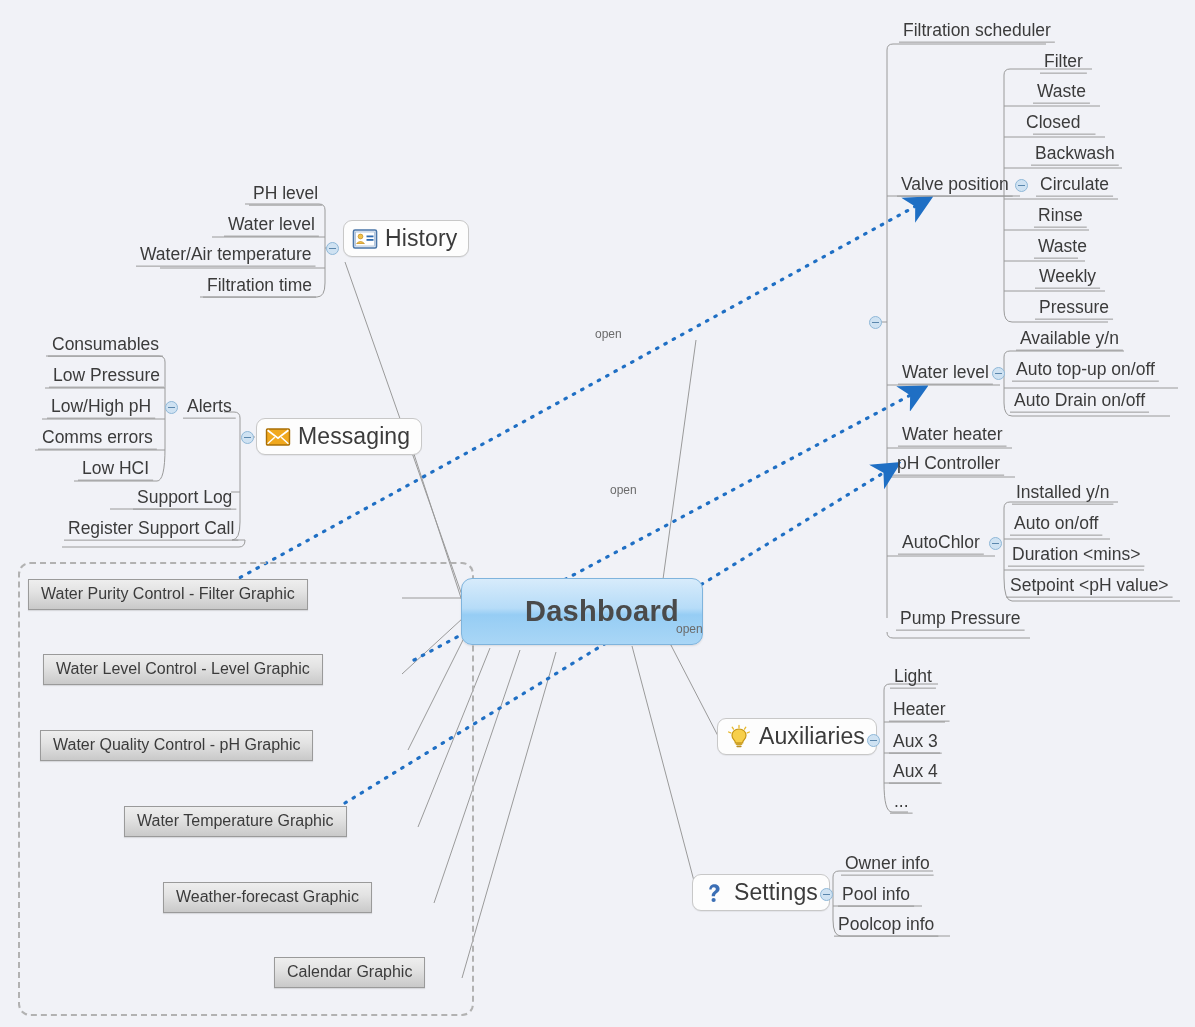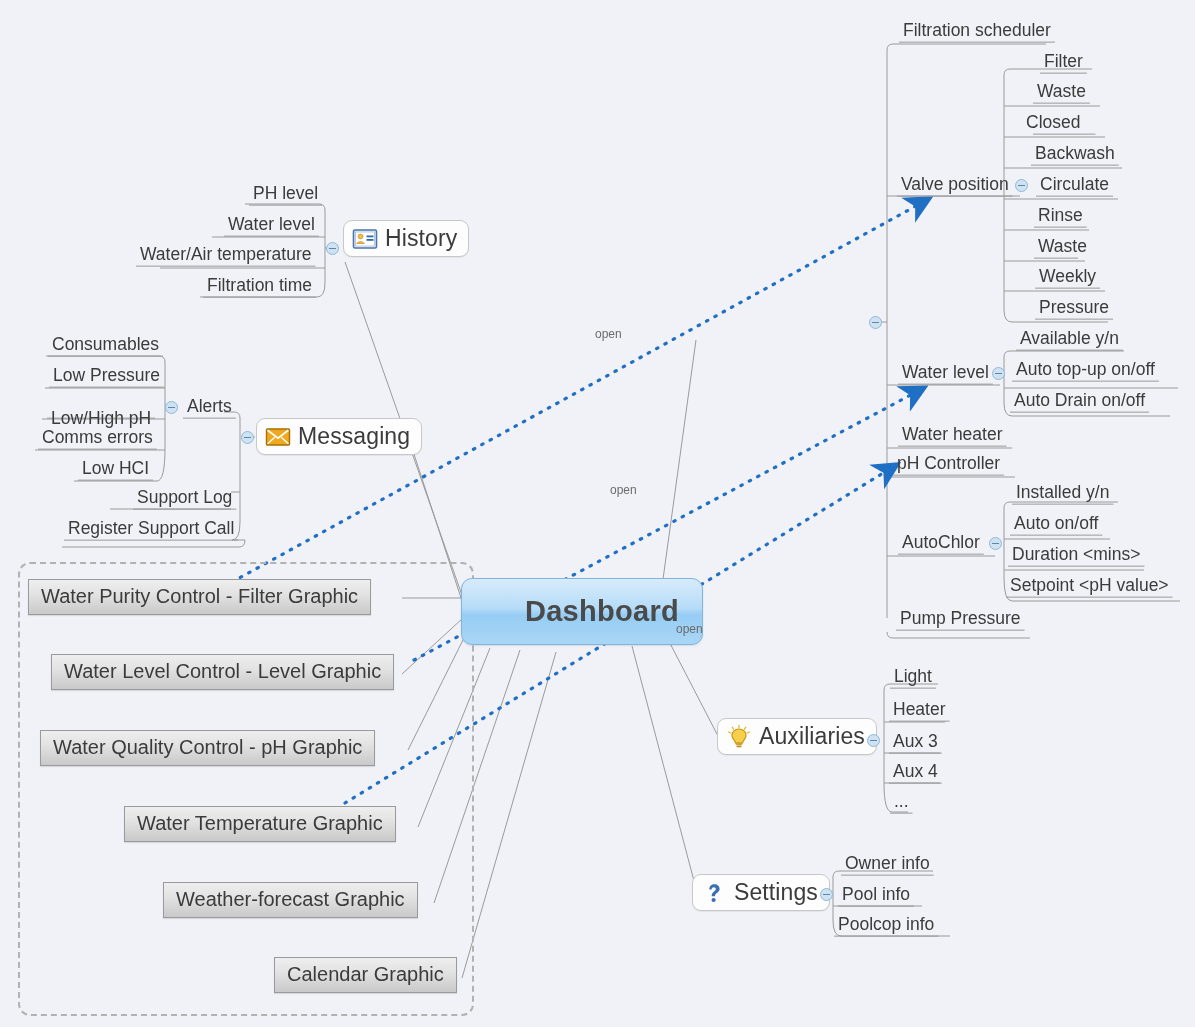--- a/index.html
+++ b/index.html
@@ -56,21 +56,21 @@
   
   .graphicbox{
     position:absolute;
     display:flex;align-items:center;
     background:linear-gradient(to bottom,#eeeeee 0%,#e3e3e3 40%,#c9c9c9 100%);
     border:1px solid #9a9a9a;
     padding:5px 12px 6px 12px;
     box-shadow:0 1px 1px rgba(0,0,0,.10);
     white-space:nowrap;
   }
-  .graphicbox .lbl{font-size:20px;color:#3b3b3b;}
+  .graphicbox .lbl{font-size:16px;color:#3b3b3b;}
 
   
   .boundary{
     position:absolute;
     border:2px dashed #b2b2b2;
     border-radius:12px;
     background:transparent;
   }
 
   
@@ -264,21 +264,21 @@
   <div class="toggle" style="left:241px;top:431px;"></div>
 
   <div class="leaf" style="left:183px;top:396px;">Alerts</div>
   <div class="toggle" style="left:165px;top:401px;"></div>
 
   <div class="leaf" style="left:133px;top:487px;">Support Log</div>
   <div class="leaf" style="left:64px;top:518px;">Register Support Call</div>
 
   <div class="leaf" style="left:48px;top:334px;">Consumables</div>
   <div class="leaf" style="left:49px;top:365px;">Low Pressure</div>
-  <div class="leaf" style="left:47px;top:408px;">Low/High pH</div>
+  <div class="leaf" style="left:47px;top:396px;">Low/High pH</div>
   <div class="leaf" style="left:38px;top:427px;">Comms errors</div>
   <div class="leaf" style="left:78px;top:458px;">Low HCI</div>
 
   <div class="toggle" style="left:869px;top:316px;"></div>
 
   <div class="leaf" style="left:899px;top:20px;">Filtration scheduler</div>
   <div class="leaf" style="left:897px;top:174px;">Valve position</div>
   <div class="toggle" style="left:1015px;top:179px;"></div>
 
   <div class="leaf" style="left:898px;top:362px;">Water level</div>
@@ -336,21 +336,21 @@
   </div>
   <div class="toggle" style="left:820px;top:888px;"></div>
 
   <div class="leaf" style="left:841px;top:853px;">Owner info</div>
   <div class="leaf" style="left:838px;top:884px;">Pool info</div>
   <div class="leaf" style="left:834px;top:914px;">Poolcop info</div>
 
   <div class="graphicbox" style="left:28px;top:579px;">
     <span class="lbl">Water Purity Control - Filter Graphic</span>
   </div>
-  <div class="graphicbox" style="left:51px;top:654px;">
+  <div class="graphicbox" style="left:43px;top:654px;">
     <span class="lbl">Water Level Control - Level Graphic</span>
   </div>
   <div class="graphicbox" style="left:40px;top:730px;text-align:center;">
     <span class="lbl">Water Quality Control - pH Graphic</span>
   </div>
   <div class="graphicbox" style="left:124px;top:806px;">
     <span class="lbl">Water Temperature Graphic</span>
   </div>
   <div class="graphicbox" style="left:163px;top:882px;">
     <span class="lbl">Weather-forecast Graphic</span>

